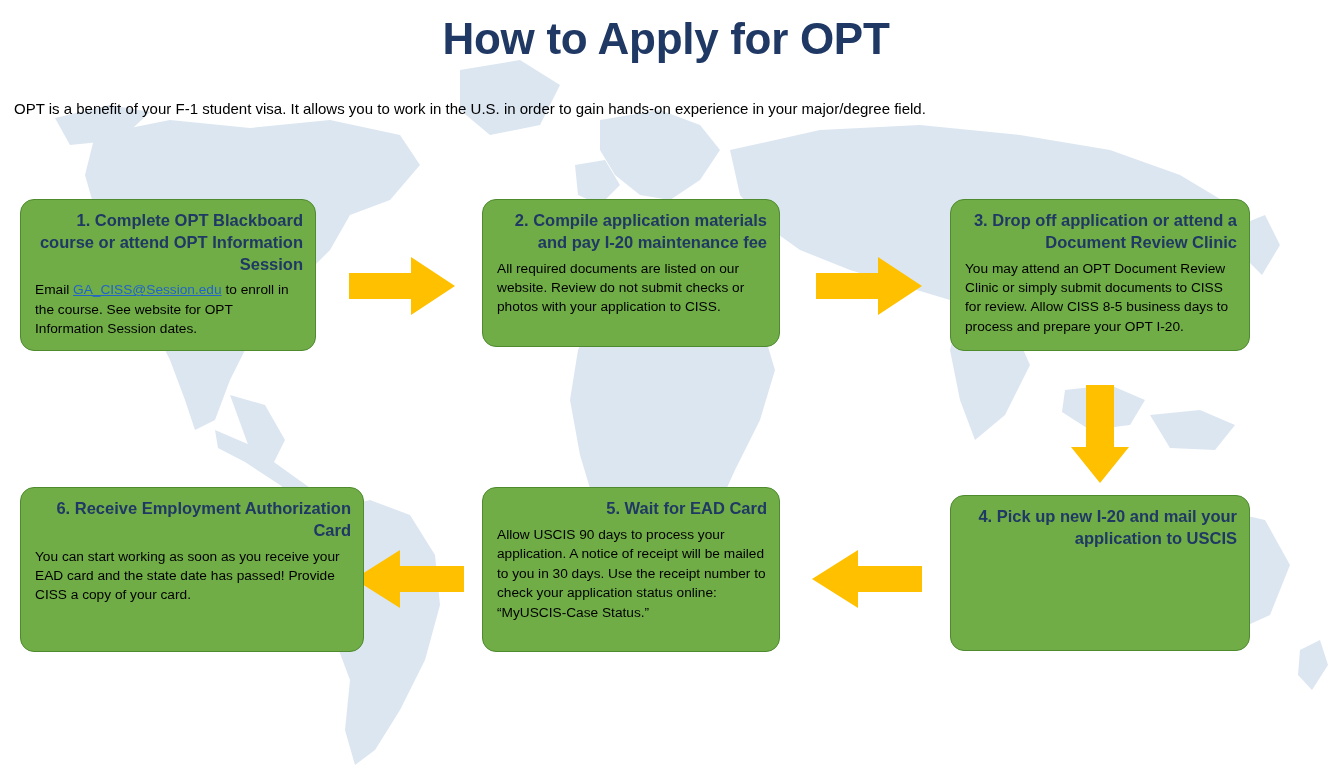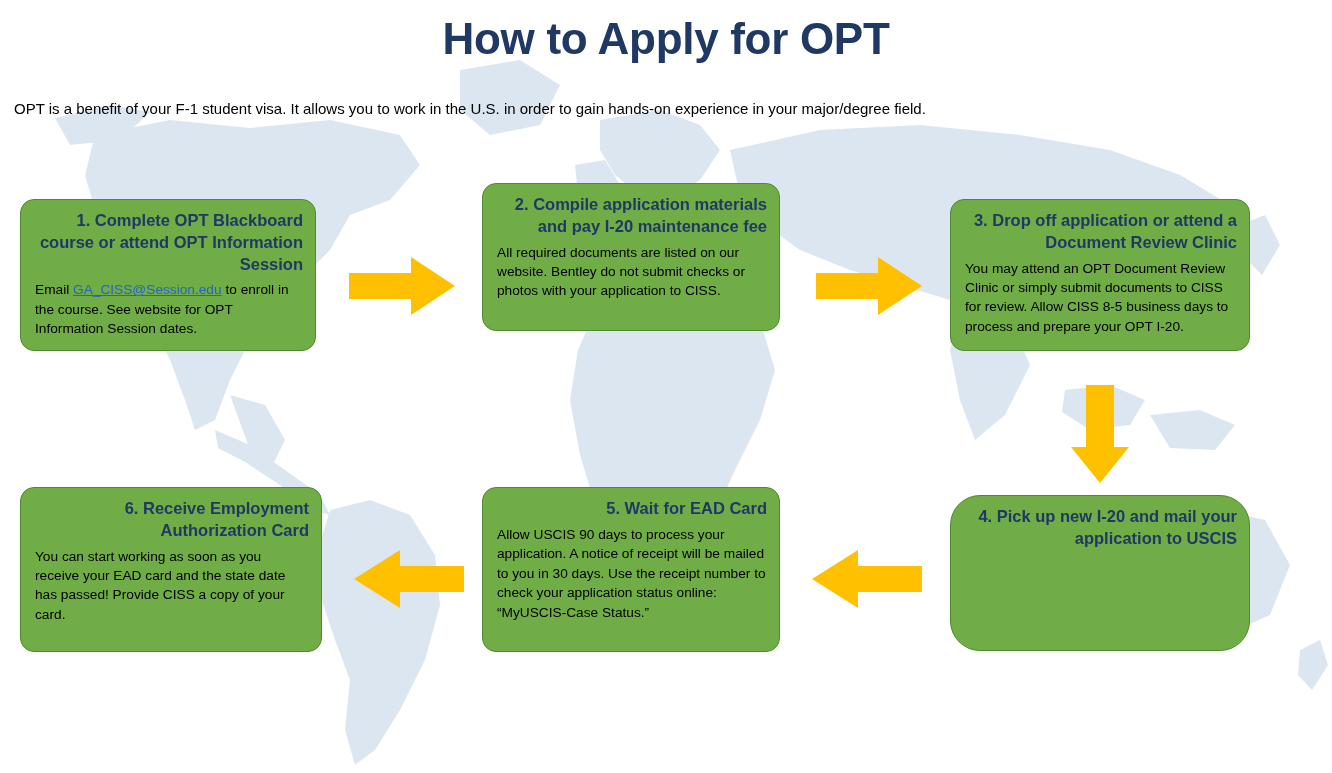--- a/index.html
+++ b/index.html
@@ -73,25 +73,25 @@
     font-size: 13.7px;
     line-height: 1.42;
     margin: 0;
   }
   .step-body a {
     color: #2364C8;
     text-decoration: underline;
   }
   
   #step-1 { left: 20px;  top: 199px; width: 296px; height: 152px; }
-  #step-2 { left: 482px; top: 183px; width: 298px; height: 148px; }
+  #step-2 { left: 482px; top: 199px; width: 298px; height: 148px; }
   #step-3 { left: 950px; top: 199px; width: 300px; height: 152px; }
-  #step-4 { left: 950px; top: 495px; width: 300px; height: 156px; border-radius: 30px; }
+  #step-4 { left: 950px; top: 495px; width: 300px; height: 156px; }
   #step-5 { left: 482px; top: 487px; width: 298px; height: 165px; }
-  #step-6 { left: 20px;  top: 487px; width: 302px; height: 165px; }
+  #step-6 { left: 20px;  top: 487px; width: 344px; height: 165px; }
 
   
   .arrow {
     position: absolute;
   }
   #arrow-1-2 { left: 349px; top: 255px; width: 108px; height: 62px; }
   #arrow-2-3 { left: 816px; top: 255px; width: 108px; height: 62px; }
   #arrow-3-4 { left: 1069px; top: 385px; width: 62px; height: 100px; }
   #arrow-4-5 { left: 810px; top: 548px; width: 112px; height: 62px; }
   #arrow-5-6 { left: 352px; top: 548px; width: 112px; height: 62px; }
@@ -141,21 +141,21 @@
     <p class="step-title">1. Complete OPT Blackboard course or attend OPT Information Session</p>
     <p class="step-body"><span>Email </span><a href="#">GA_CISS@Session.edu</a><span> to enroll in the course. See website for OPT Information Session dates.</span></p>
   </div>
 
   <svg class="arrow" id="arrow-1-2" viewBox="0 0 108 62">
     <polygon points="0,18 62,18 62,2 106,31 62,60 62,44 0,44" fill="#FFC000"></polygon>
   </svg>
 
   <div class="step" id="step-2">
     <p class="step-title">2. Compile application materials and pay I-20 maintenance fee</p>
-    <p class="step-body">All required documents are listed on our website. Bentley do not submit checks or photos with your application to CISS.</p>
+    <p class="step-body">All required documents are listed on our website. Review do not submit checks or photos with your application to CISS.</p>
   </div>
 
   <svg class="arrow" id="arrow-2-3" viewBox="0 0 108 62">
     <polygon points="0,18 62,18 62,2 106,31 62,60 62,44 0,44" fill="#FFC000"></polygon>
   </svg>
 
   <div class="step" id="step-3">
     <p class="step-title">3. Drop off application or attend a Document Review Clinic</p>
     <p class="step-body">You may attend an OPT Document Review Clinic or simply submit documents to CISS for review. Allow CISS 8-5 business days to process and prepare your OPT I-20.</p>
   </div>

